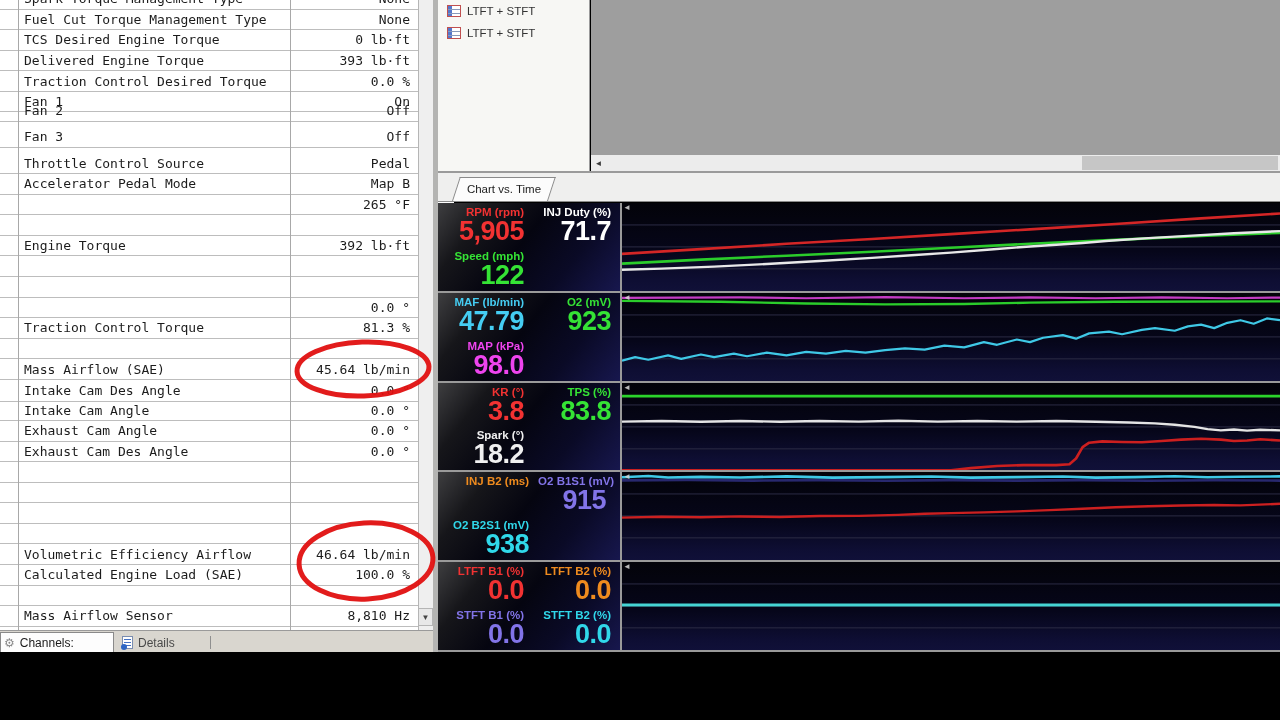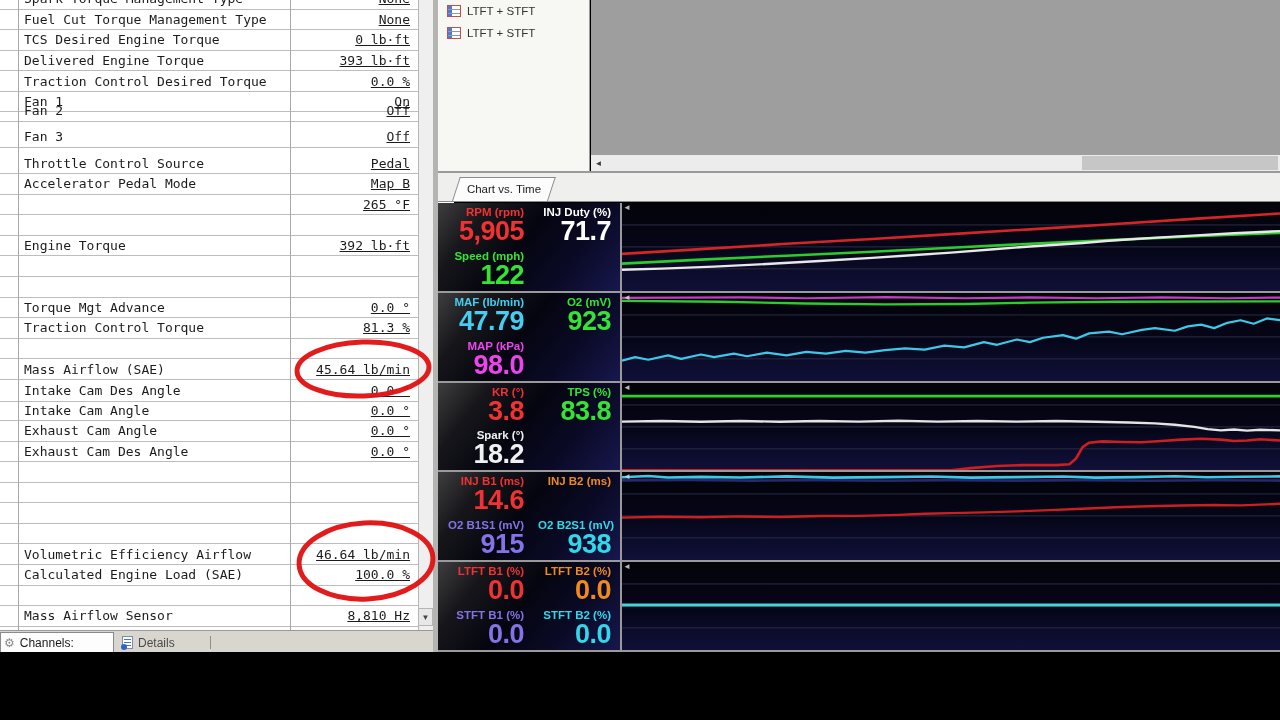--- a/index.html
+++ b/index.html
@@ -5,21 +5,21 @@
   html,body{margin:0;padding:0;background:#000;}
   #stage{position:relative;width:1280px;height:720px;background:#000;overflow:hidden;
          font-family:"Liberation Sans",sans-serif;}
 
   
   #table-panel{position:absolute;left:0;top:0;width:418px;height:630px;background:#fff;overflow:hidden;padding-left:36px;}
   .t-row{position:absolute;left:0;width:418px;height:21px;border-bottom:1px solid #bdbdbd;box-sizing:border-box;}
   .t-name{position:absolute;left:24px;right:132px;top:0;height:100%;display:flex;align-items:center;
           font:13px "DejaVu Sans Mono",monospace;color:#1c1c1c;white-space:nowrap;overflow:hidden;}
   .t-val{position:absolute;left:292px;right:8px;top:0;height:100%;display:flex;align-items:center;justify-content:flex-end;
-         font:13px "DejaVu Sans Mono",monospace;color:#1c1c1c;white-space:nowrap;text-decoration:underline;}
+         font:13px "DejaVu Sans Mono",monospace;color:#1c1c1c;white-space:nowrap;}
   .t-vline{position:absolute;top:0;height:630px;width:1px;background:#a8a8a8;}
 
   
   #table-scrollbar{position:absolute;left:418px;top:0;width:15px;height:630px;background:#efefef;border-left:1px solid #b5b5b5;box-sizing:border-box;}
   #vscroll-down{position:absolute;left:418px;top:608px;width:15px;height:18px;background:#e8e8e8;border:1px solid #b5b5b5;box-sizing:border-box;
                 display:flex;align-items:center;justify-content:center;font-size:8px;color:#444;}
 
   
   #splitter{position:absolute;left:433px;top:0;width:5px;height:652px;background:#b4b4b2;}
 
@@ -140,21 +140,20 @@
         </div>
         <div class="t-row" style="top: 256.41px; height: 20.57px;">
           <div class="t-name"></div>
           <div class="t-val"></div>
         </div>
         <div class="t-row" style="top: 276.98px; height: 20.57px;">
           <div class="t-name"></div>
           <div class="t-val"></div>
         </div>
         <div class="t-row" style="top: 297.55px; height: 20.57px;">
-          <div class="t-name">Torque Mgt Advance</div>
           <div class="t-val">0.0 °</div>
         </div>
         <div class="t-row" style="top: 318.12px; height: 20.57px;">
           <div class="t-name">Traction Control Torque</div>
           <div class="t-val">81.3 %</div>
         </div>
         <div class="t-row" style="top: 338.69px; height: 20.57px;">
           <div class="t-name"></div>
           <div class="t-val"></div>
         </div>
@@ -337,24 +336,20 @@
             <line x1="0" x2="100" y1="75" y2="75" stroke="#2c2c44" stroke-width="1" vector-effect="non-scaling-stroke"></line>
             <polyline points="0,15 100,15" fill="none" stroke="#2bd42b" stroke-width="2.8" vector-effect="non-scaling-stroke" stroke-linejoin="round"></polyline>
             <polyline points="0,44 6,43.2 12,44.2 18,43.2 24,44.2 30,43.2 36,44 42,43 48,44 54,43.2 60,44 66,43.2 72,44.2 77,45 81,46 84,47.5 87,50 89,52.5 91,54 93,53 95,54.2 97,53.2 100,54" fill="none" stroke="#e4e4e4" stroke-width="2.4" vector-effect="non-scaling-stroke" stroke-linejoin="round"></polyline>
             <polyline points="0,99.5 50,99.5 53,97 57,94.5 61,93.5 66,93.5 68,92.5 69,86 70,73 71,68 73,66.5 76,67.2 79,67.5 82,66 85,64.5 88,63.5 91,64.5 93,66 95,65.5 97,64 100,65.5" fill="none" stroke="#cc1f1f" stroke-width="2.6" vector-effect="non-scaling-stroke" stroke-linejoin="round"></polyline>
           </svg>
         </div>
       </div>
       <div class="row-div"></div>
       <div class="chart-row">
         <div class="gauge-panel">
-          <div class="gauge-cell colL">
-            <div class="glabel" style="color: rgb(242, 50, 50);">INJ B1 (ms)</div>
-            <div class="gvalue" style="color: rgb(242, 50, 50);">14.6</div>
-          </div>
           <div class="gauge-cell colR">
             <div class="glabel" style="color: rgb(239, 139, 30);">INJ B2 (ms)</div>
             <div class="gvalue" style="color: rgb(239, 139, 30);"></div>
           </div>
           <div class="gauge-cell colL">
             <div class="glabel" style="color: rgb(130, 116, 232);">O2 B1S1 (mV)</div>
             <div class="gvalue" style="color: rgb(130, 116, 232);">915</div>
           </div>
           <div class="gauge-cell colR">
             <div class="glabel" style="color: rgb(48, 216, 234);">O2 B2S1 (mV)</div>

